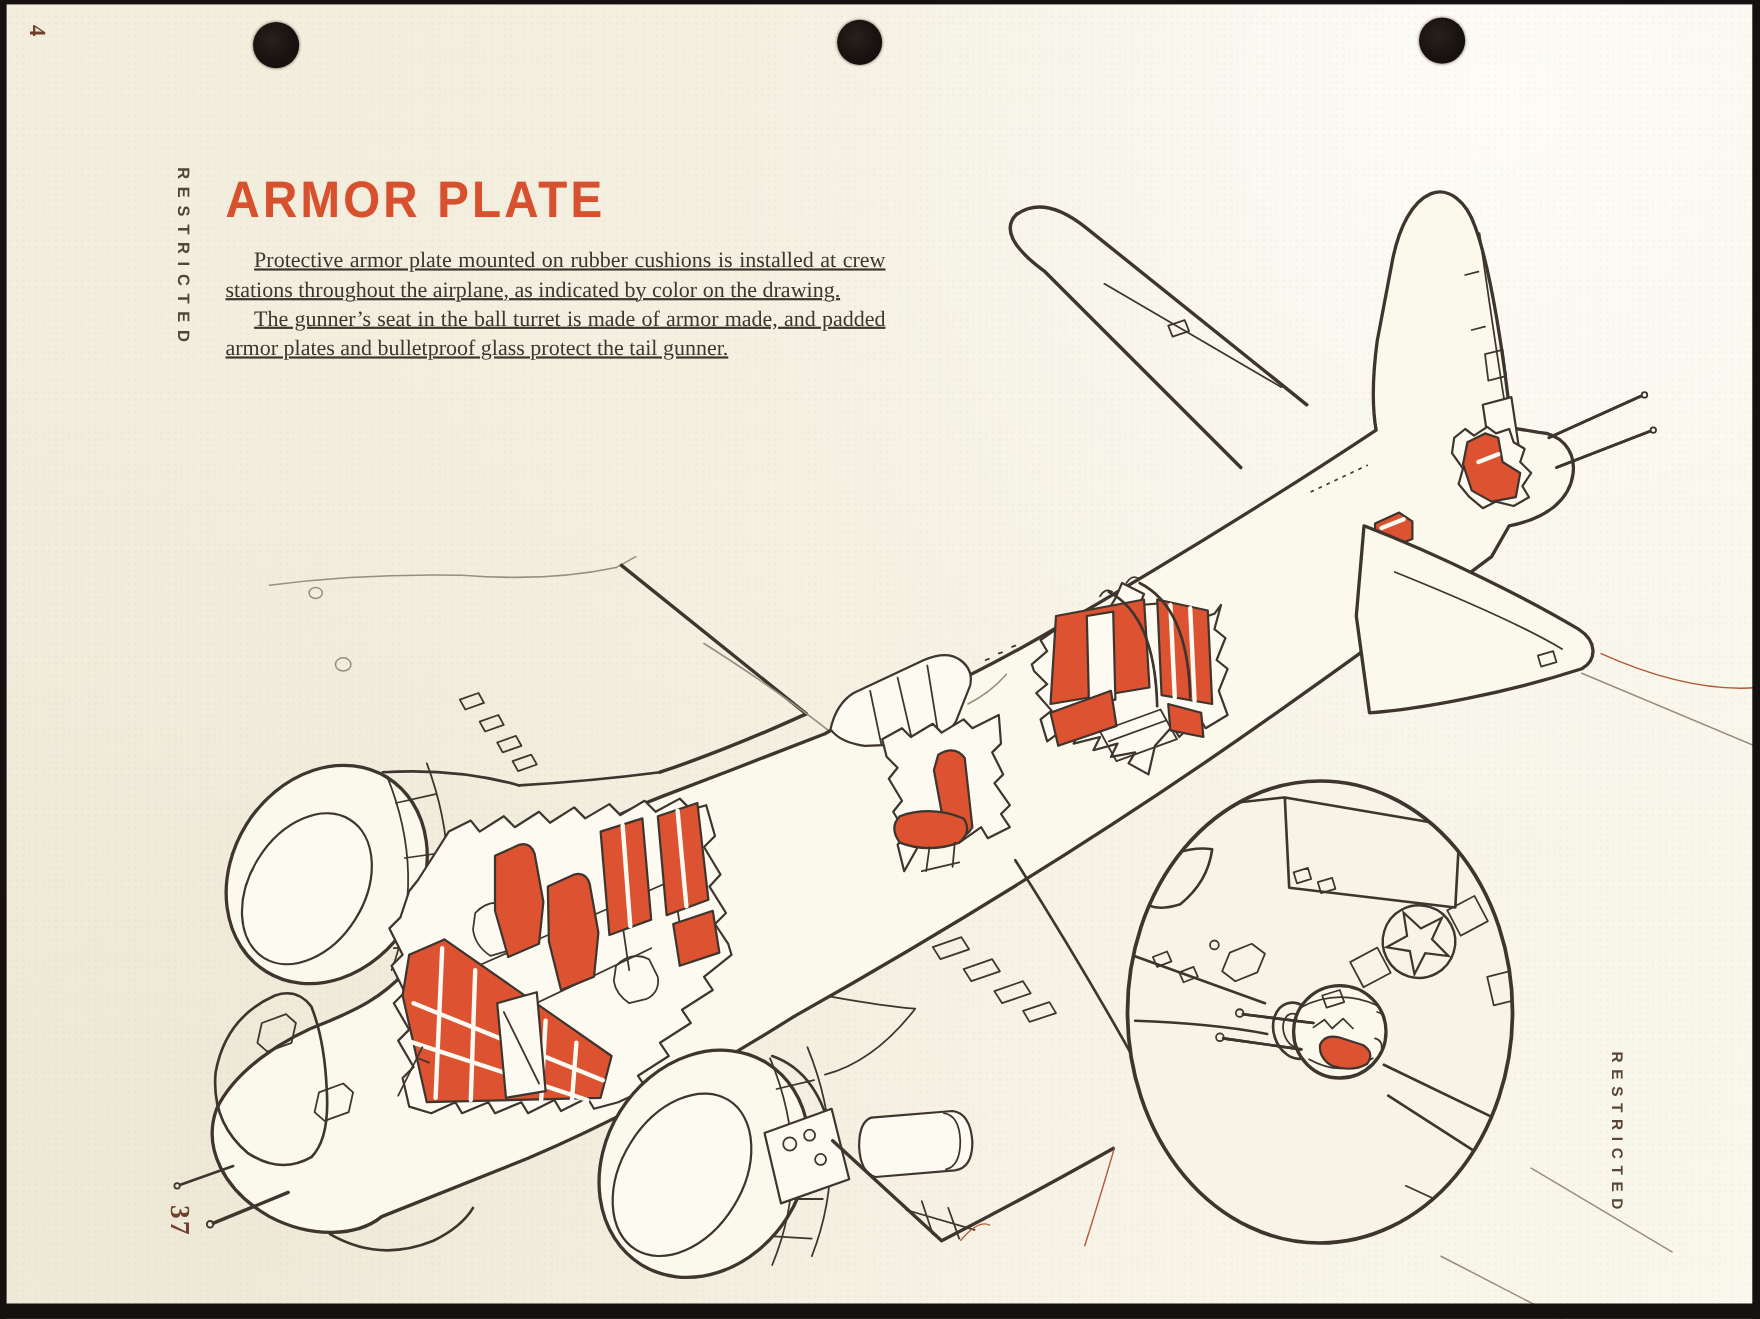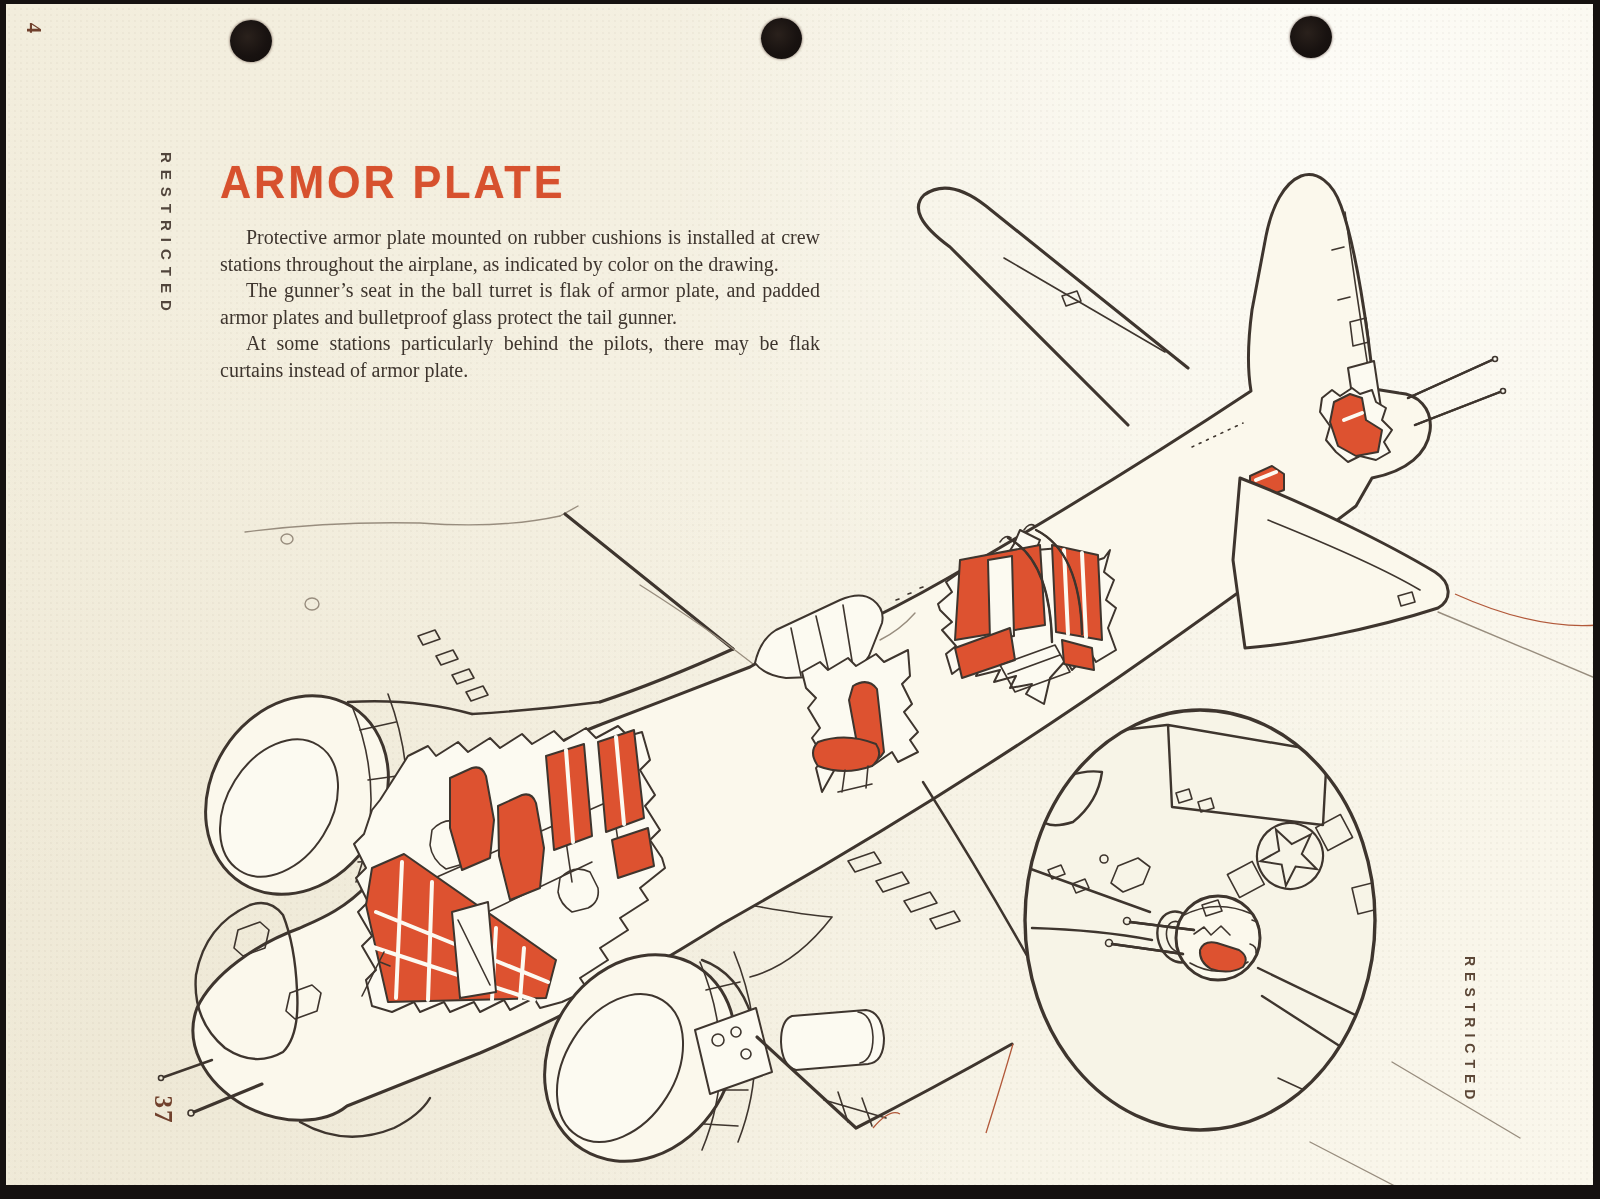--- a/index.html
+++ b/index.html
@@ -32,29 +32,29 @@
     font:700 21px "Liberation Serif",serif;color:var(--margin-brown,#70402c);letter-spacing:1px;}
   .page-num{position:absolute;left:148px;top:1096px;transform:rotate(90deg);
     font:700 25px "Liberation Serif",serif;color:var(--margin-brown,#70402c);letter-spacing:2px;}
   .restricted{
     writing-mode:vertical-rl;text-orientation:sideways;
     position:absolute;font:700 15px "Liberation Sans",sans-serif;
     letter-spacing:7px;color:var(--classification-gray,#51453c);}
   .restricted.leftside{left:158px;top:152px;}
   .restricted.rightside{left:1462px;top:956px;font-size:14px;letter-spacing:6px;color:#5b4636;}
 
-  .article{position:absolute;left:220px;top:156px;width:600px;z-index:5;}
+  .article{position:absolute;left:205px;top:156px;width:600px;z-index:5;}
   .title{
     font-family:"Liberation Sans",sans-serif;font-weight:700;
     font-size:44px;letter-spacing:3px;color:var(--title-red,#d7512e);
     margin:0 0 18px 0;transform:scale(.98,1.06);transform-origin:left top;
     text-shadow:0 0 1px rgba(215,81,46,.4);}
   .article p{
     font-size:20px;line-height:26.5px;color:var(--ink,#3e352e);
-    text-align:justify;text-indent:26px;margin:0;}
+    text-align:justify;text-indent:26px;margin:0;text-decoration:underline;}
 
   .art{position:absolute;left:0;top:0;z-index:3;}
   .ln{stroke:var(--ink,#3e352e);fill:none;stroke-width:2.4;stroke-linecap:round;stroke-linejoin:round;}
   .thick{stroke-width:3.1;}
   .thin{stroke-width:1.6;}
   .lt{stroke:#988d7e;fill:none;stroke-width:1.4;stroke-linecap:round;}
   .rd-ln{stroke:#b2593a;fill:none;stroke-width:1.3;}
   .body-fill{fill:#fbf8ec;stroke:var(--ink,#3e352e);stroke-width:3;stroke-linejoin:round;}
   .panel{fill:#fcfaf1;stroke:var(--ink,#3e352e);stroke-width:2;stroke-linejoin:round;}
   .red{fill:var(--armor-red,#dd5230);stroke:var(--ink,#3e352e);stroke-width:2;stroke-linejoin:round;}
@@ -75,22 +75,21 @@
   <div class="hole h3"></div>
 
   <div class="binder-num">4</div>
   <div class="restricted leftside">RESTRICTED</div>
   <div class="restricted rightside">RESTRICTED</div>
   <div class="page-num">37</div>
 
   <div class="article">
     <h1 class="title">ARMOR PLATE</h1>
     <p>Protective armor plate mounted on rubber cushions is installed at crew stations throughout the airplane, as indicated by color on the drawing.</p>
-    <p>The gunner’s seat in the ball turret is flak of armor plate, and padded armor plates and bulletproof glass protect the tail gunner.</p>
-    <p>At some stations particularly behind the pilots, there may be flak curtains instead of armor plate.</p>
+    <p>The gunner’s seat in the ball turret is made of armor made, and padded armor plates and bulletproof glass protect the tail gunner.</p>
   </div>
 
   <svg class="art" width="1600" height="1199" viewBox="0 0 1600 1199">
 
     <g>
       <path class="lt" d="M245,532 Q330,521 420,523 Q500,529 560,516"></path>
       <path class="lt" d="M560,516 L578,506"></path>
       <ellipse class="lt" cx="287" cy="539" rx="6" ry="5"></ellipse>
       <ellipse class="lt" cx="312" cy="604" rx="7" ry="6"></ellipse>
       <path class="ln thick" d="M733,649 L565,514"></path>

